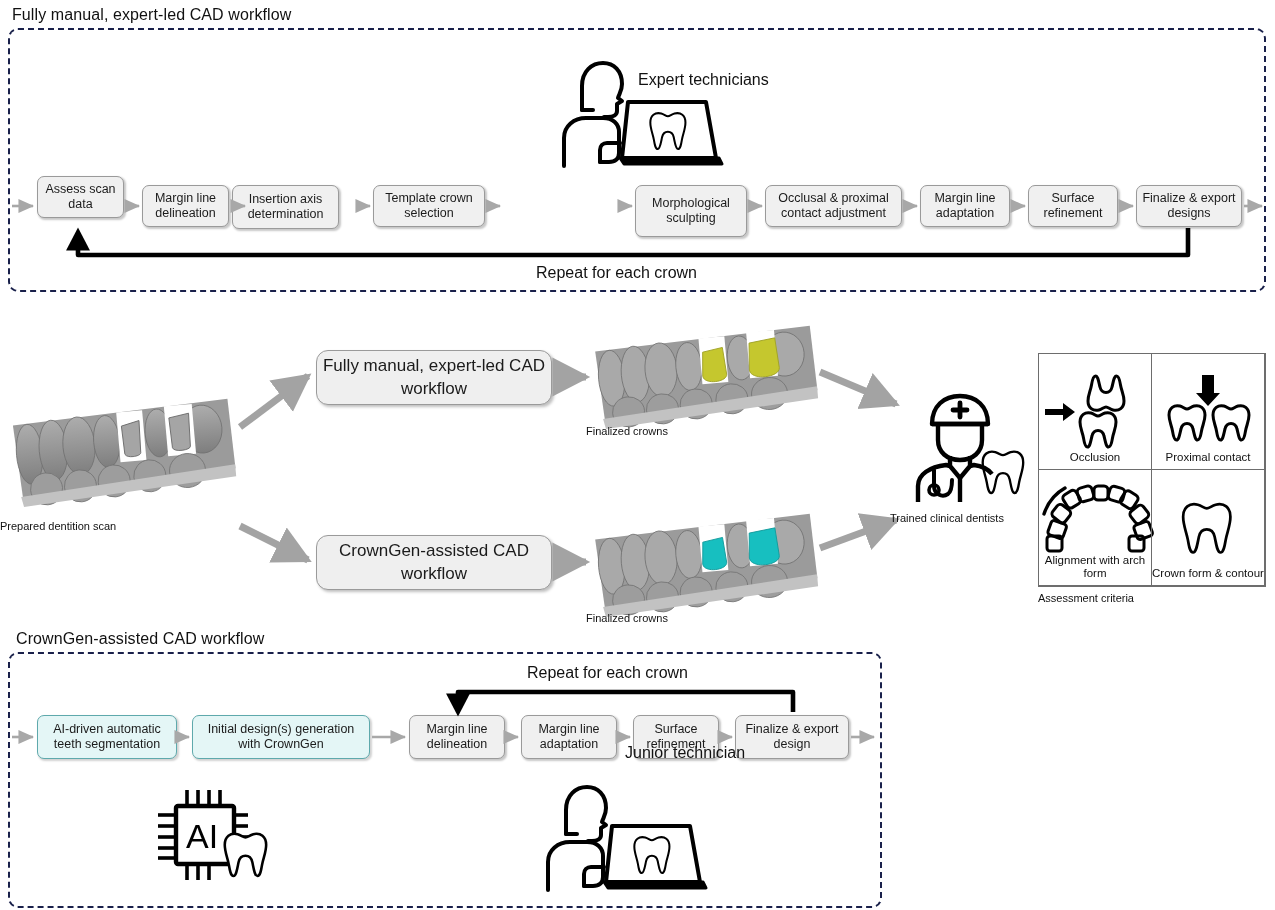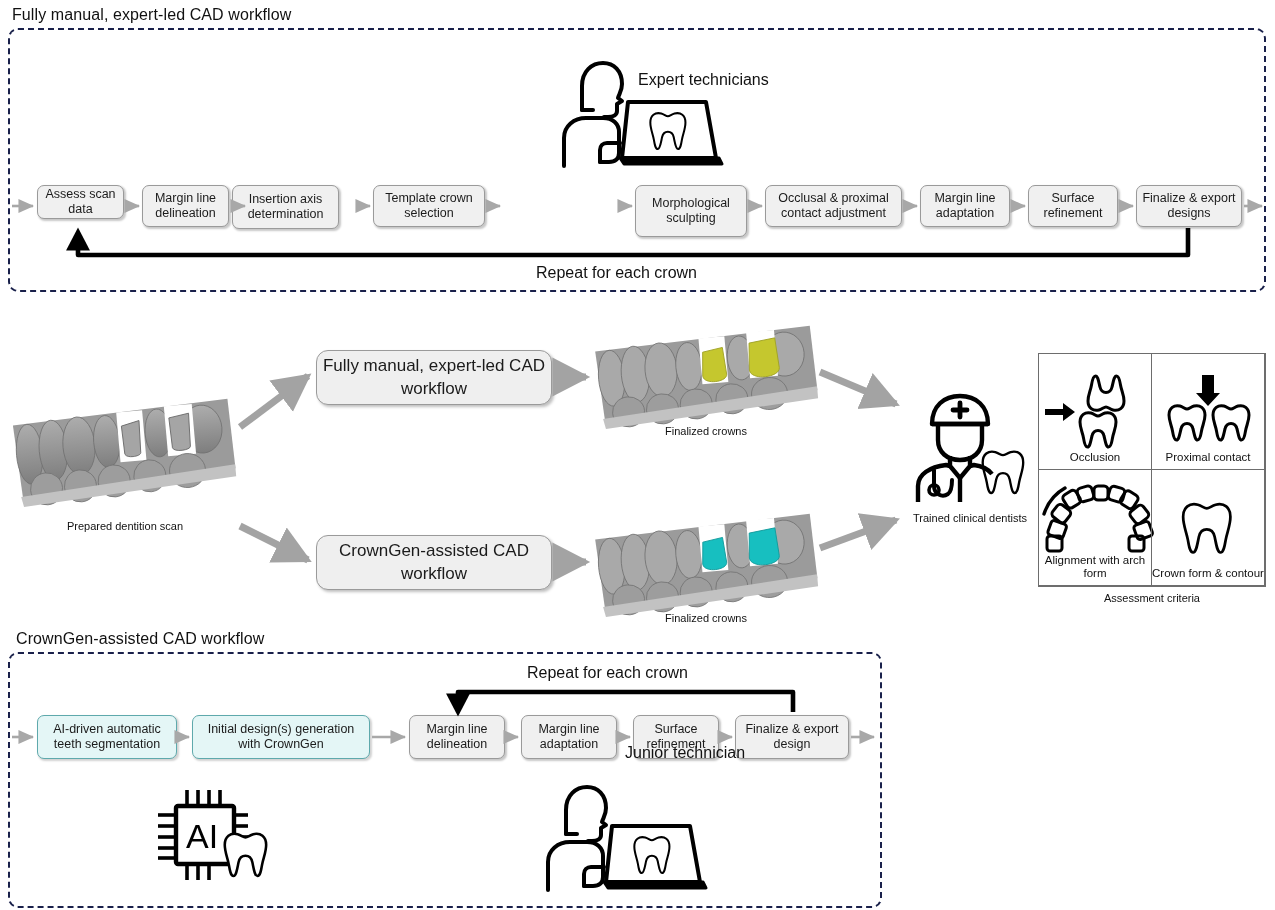--- a/index.html
+++ b/index.html
@@ -68,21 +68,21 @@
     line-height: 1.3;
     font-size: 17px;
     color: #1b1b1b;
     box-shadow: 2px 2px 3px rgba(0,0,0,.25);
   }
 
   
   .label {
     font-size: 16px;
     color: #111111;
-    text-align: center;
+    text-align: left;
     line-height: 1.2;
     white-space: nowrap;
   }
   .label.blk { font-size: 11px; }
   .loop-label {
     font-size: 16px;
     color: #111111;
     white-space: nowrap;
     text-align: center;
   }
@@ -164,21 +164,21 @@
 
     <path d="M64,100 L163,100 L166,106 L68,106 Z" fill="#000" stroke="#000" stroke-width="3" stroke-linejoin="round"></path>
 
     <g transform="translate(92,52) scale(0.78)">
       <use href="#tooth-outline"></use>
     </g>
   </svg>
 
   <div class="label abs" style="left:638px; top:70px;">Expert technicians</div>
 
-  <div class="step abs" style="left:37px;  top:185px; width:87px;  height:34px;">Assess scan data</div>
+  <div class="step abs" style="left:37px;  top:176px; width:87px;  height:42px;">Assess scan data</div>
   <div class="step abs" style="left:142px; top:185px; width:87px;  height:42px;">Margin line delineation</div>
   <div class="step abs" style="left:232px; top:185px; width:107px; height:44px;">Insertion axis determination</div>
   <div class="step abs" style="left:373px; top:185px; width:112px; height:42px;">Template crown selection</div>
   <div class="step abs" style="left:635px; top:185px; width:112px; height:52px;">Morphological sculpting</div>
   <div class="step abs" style="left:765px; top:185px; width:137px; height:42px;">Occlusal &amp; proximal contact adjustment</div>
   <div class="step abs" style="left:920px; top:185px; width:90px;  height:42px;">Margin line adaptation</div>
   <div class="step abs" style="left:1028px;top:185px; width:90px;  height:42px;">Surface refinement</div>
   <div class="step abs" style="left:1136px;top:185px; width:106px; height:42px;">Finalize &amp; export designs</div>
 
   <svg class="abs" style="left:0; top:150px;" width="1275" height="140">

